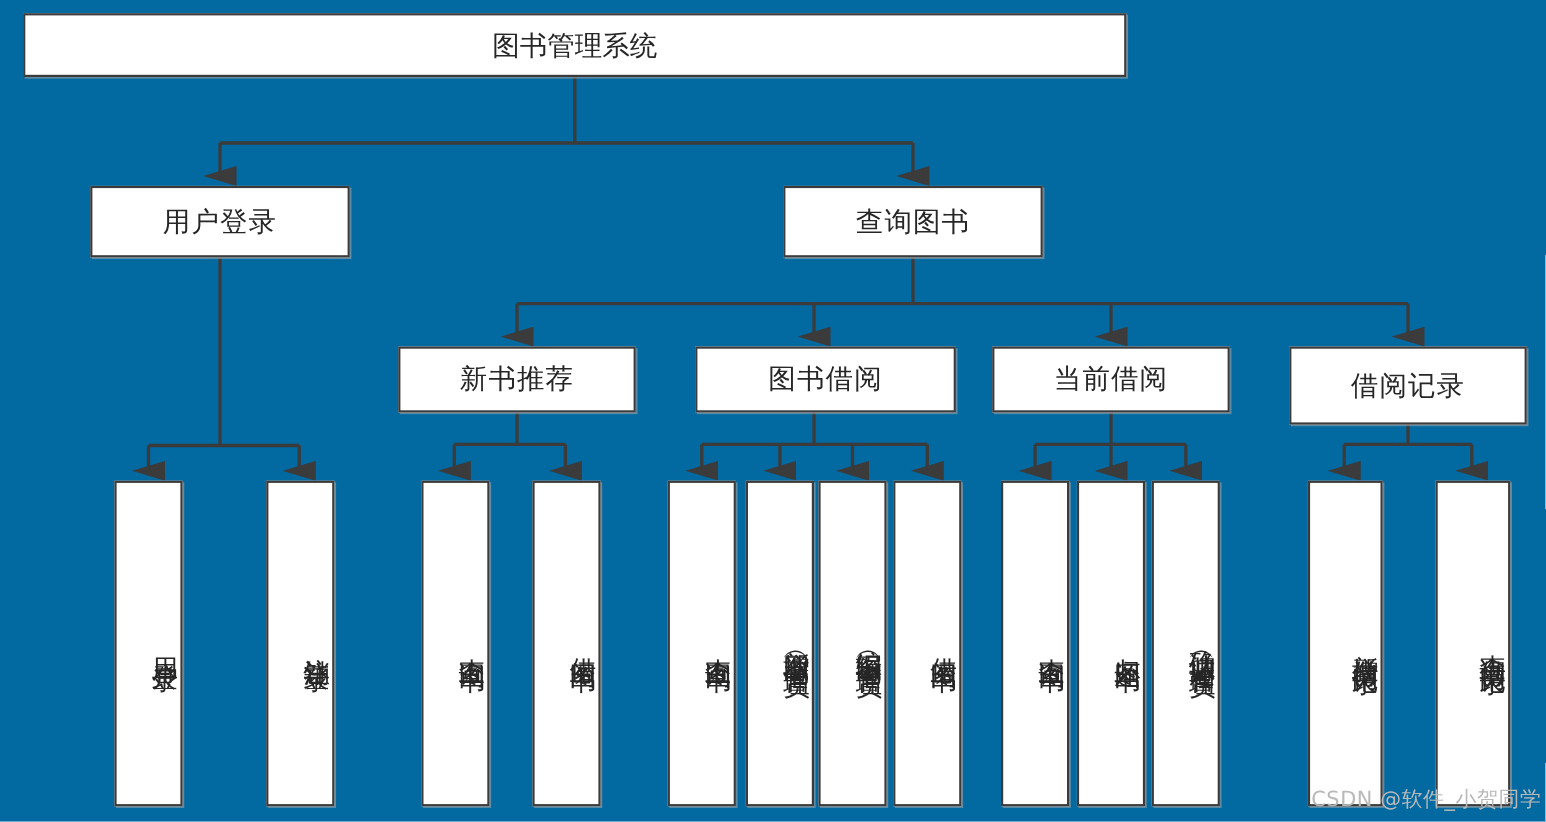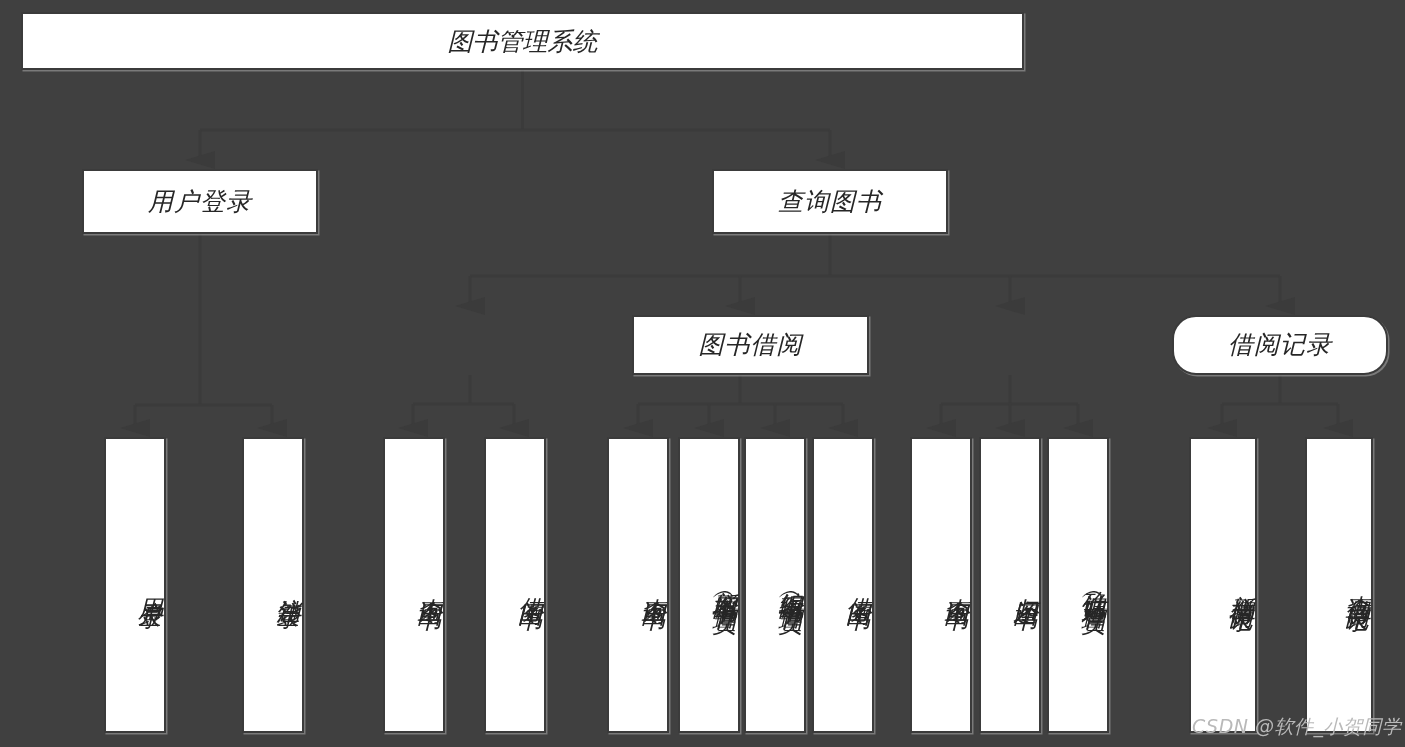--- a/index.html
+++ b/index.html
@@ -8,23 +8,22 @@
     padding: 0;
     background: #ffffff;
   }
   body {
     font-family: "DejaVu Sans", "Liberation Sans", sans-serif;
   }
   #canvas {
     position: relative;
     width: 1405px;
     height: 747px;
-    background: #404040;
+    background: #0369a1;
     overflow: hidden;
-    font-style: italic;
   }
   #edges {
     position: absolute;
     left: 0;
     top: 0;
     width: 1405px;
     height: 747px;
     pointer-events: none;
   }
   .node {
@@ -129,24 +128,30 @@
     <span>图书管理系统</span>
   </div>
 
   <div class="node horizontal" style="left:82px; top:169px; width:236px; height:65px;">
     <span>用户登录</span>
   </div>
   <div class="node horizontal" style="left:712px; top:169px; width:236px; height:65px;">
     <span>查询图书</span>
   </div>
 
+  <div class="node horizontal" style="left:362px; top:315px; width:216px; height:60px;">
+    <span>新书推荐</span>
+  </div>
   <div class="node horizontal" style="left:632px; top:315px; width:237px; height:60px;">
     <span>图书借阅</span>
   </div>
-  <div class="node horizontal" style="left:1172px; top:315px; width:216px; height:60px;border-radius:24px;">
+  <div class="node horizontal" style="left:902px; top:315px; width:216px; height:60px;">
+    <span>当前借阅</span>
+  </div>
+  <div class="node horizontal" style="left:1172px; top:315px; width:216px; height:71px;">
     <span>借阅记录</span>
   </div>
 
   <div class="node vertical" style="left:104px; top:437px; width:62px; height:296px;">
     <span class="vlabel">用户登录</span>
   </div>
   <div class="node vertical" style="left:242px; top:437px; width:62px; height:296px;">
     <span class="vlabel">注销登录</span>
   </div>
 

